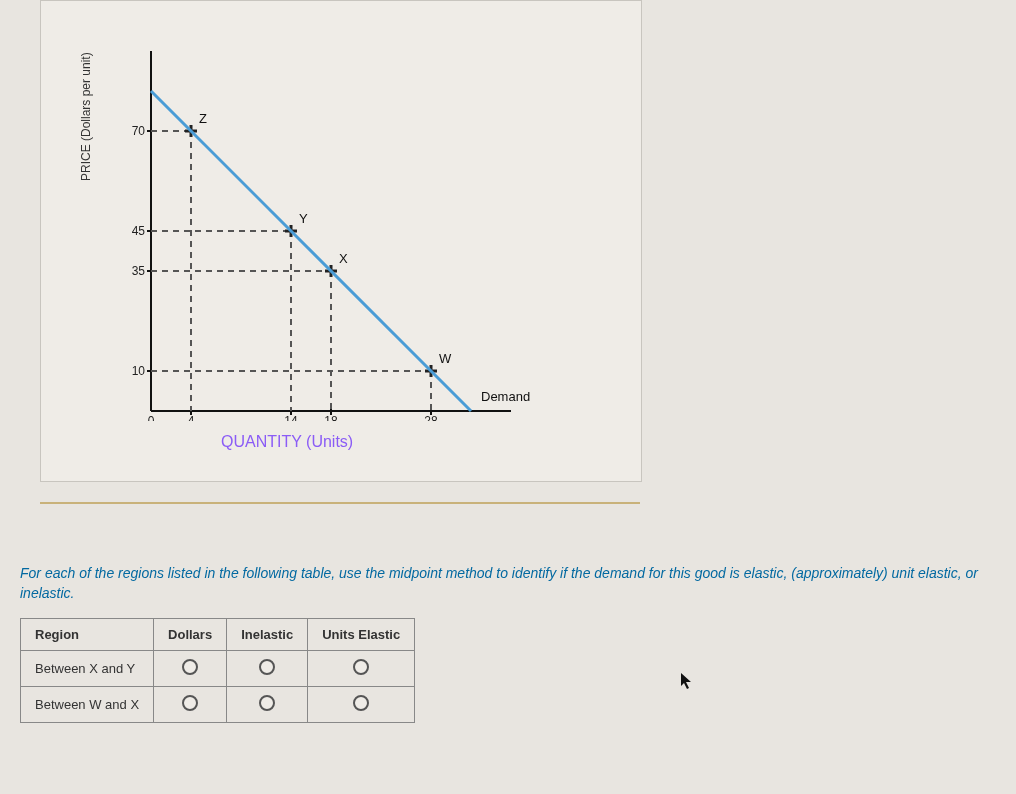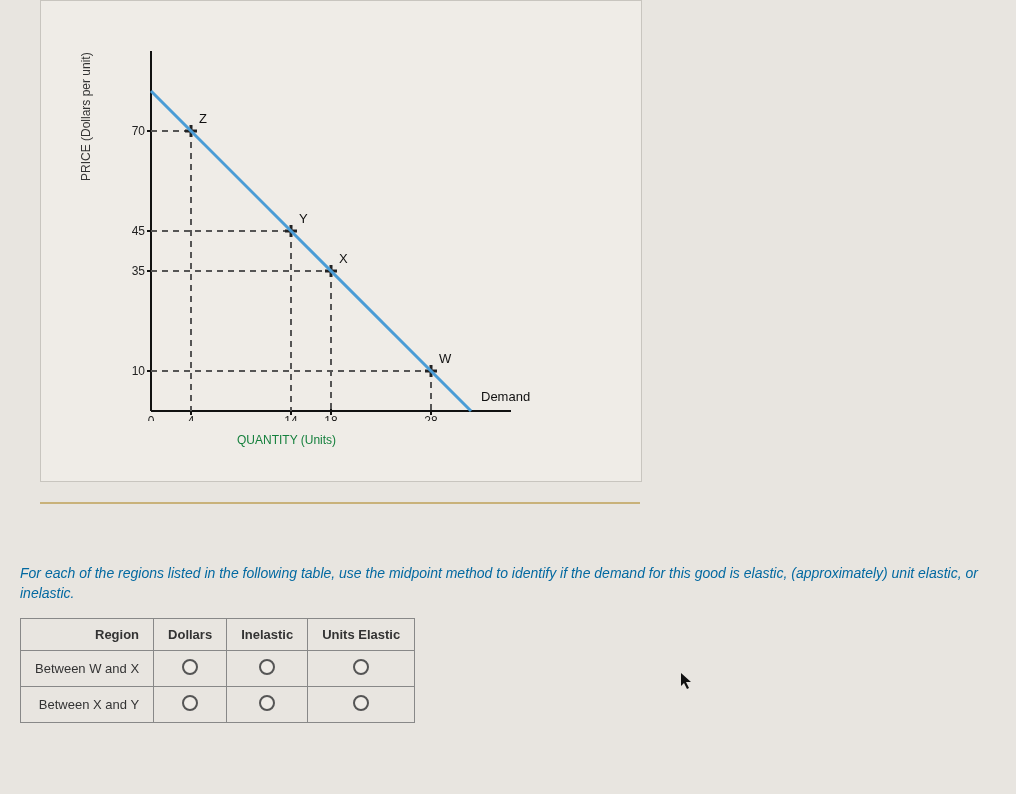--- a/index.html
+++ b/index.html
@@ -34,23 +34,22 @@
     top: 180px;
     transform: rotate(-90deg);
     transform-origin: left top;
     font-size: 12px;
     color: #333;
   }
   .xlabel {
     position: absolute;
     left: 180px;
     top: 432px;
-    font-size: 12px;
-    color: #15803d;
-    margin-left: 16px;
+    font-size: 16px;
+    color: #8b5cf6;
   }
   .divider {
     border-top: 2px solid #c9b27a;
     margin: 20px 20px 0 40px;
     width: 600px;
   }
   .question {
     margin: 60px 20px 10px 20px;
     font-style: italic;
     font-size: 14px;
@@ -59,21 +58,21 @@
   }
   table.answers {
     margin: 15px 0 0 20px;
     border-collapse: collapse;
     font-size: 13px;
     border: 1px solid #888;
   }
   table.answers th, table.answers td {
     border: 1px solid #888;
     padding: 8px 14px;
-    text-align: right;
+    text-align: left;
   }
   table.answers th {
     font-weight: bold;
   }
   table.answers td.center {
     text-align: center;
   }
   .radio {
     display: inline-block;
     width: 12px;
@@ -170,27 +169,27 @@
 
 <table class="answers">
   <tbody>
       <tr>
     <th>Region</th>
     <th>Dollars</th>
     <th>Inelastic</th>
     <th>Units Elastic</th>
   </tr>
   <tr>
-    <td>Between W and X</td>
+    <td>Between X and Y</td>
     <td class="center"><span class="radio"></span></td>
     <td class="center"><span class="radio"></span></td>
     <td class="center"><span class="radio"></span></td>
   </tr>
   <tr>
-    <td>Between X and Y</td>
+    <td>Between W and X</td>
     <td class="center"><span class="radio"></span></td>
     <td class="center"><span class="radio"></span></td>
     <td class="center"><span class="radio"></span></td>
   </tr>
 </tbody>
   </table>
 
 <div class="cursor">
   <svg width="14" height="18" viewBox="0 0 14 18">
       <path d="M1 1 L1 14 L4 11 L7 17 L9 16 L6 10 L11 10 Z" fill="#111"></path>

